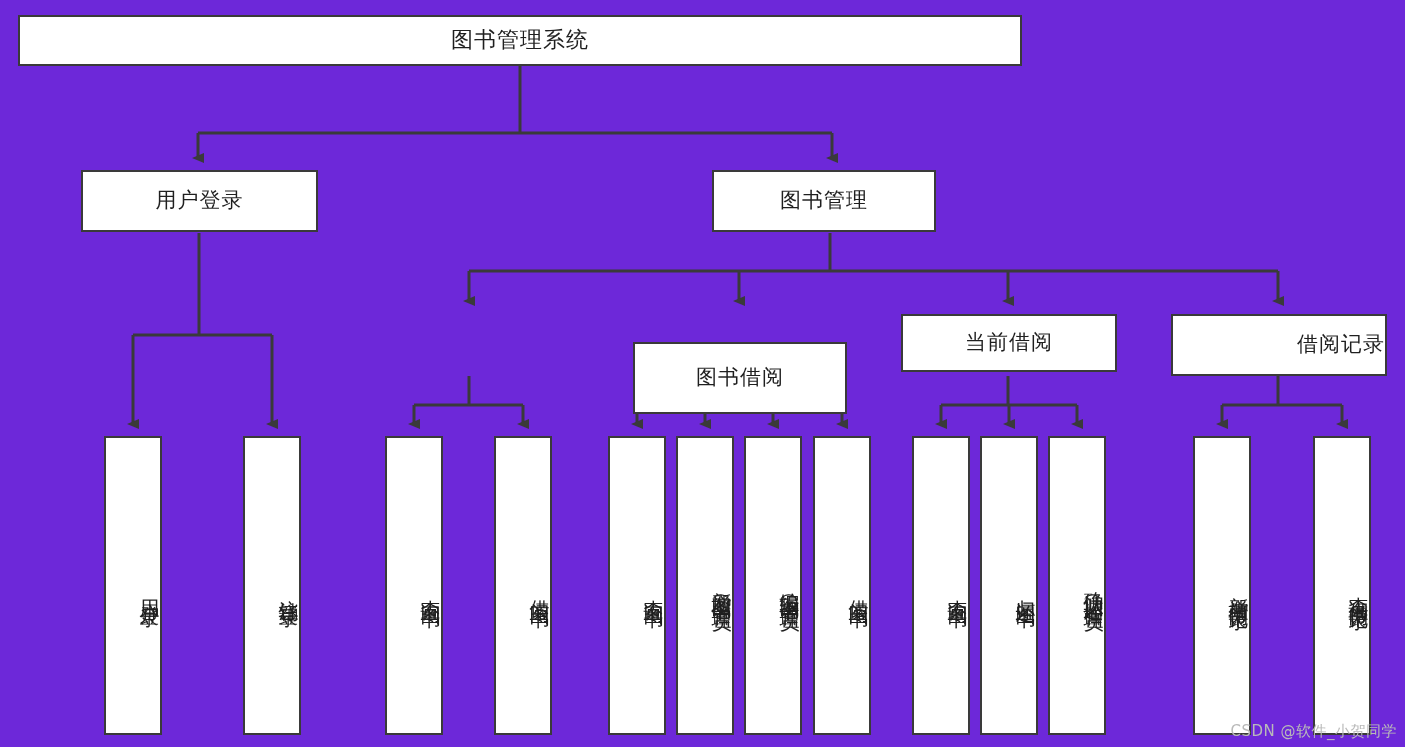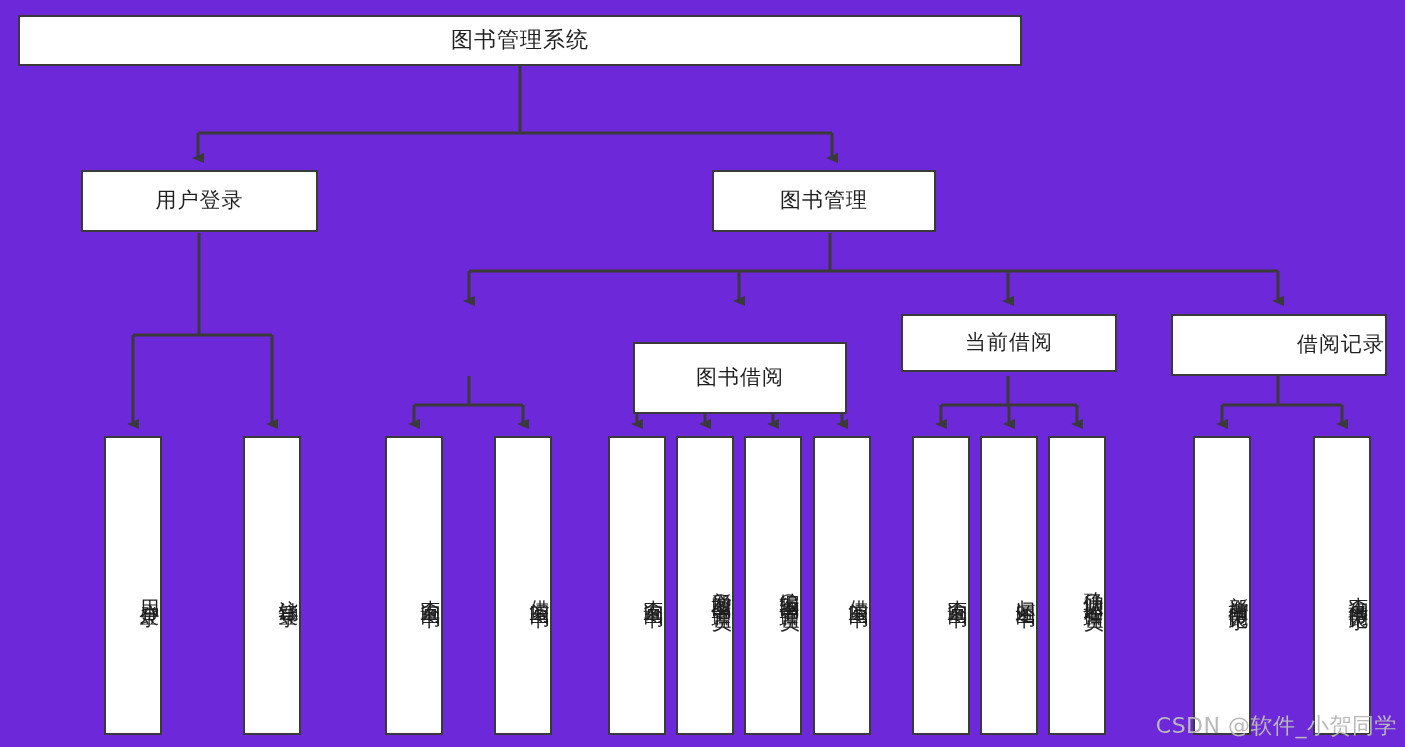--- a/index.html
+++ b/index.html
@@ -55,21 +55,21 @@
     white-space:pre-line;
   }
   .node.v .lbl{
     writing-mode:vertical-rl;
     text-orientation:upright;
   }
   .watermark{
     position:absolute;
     right:8px;
     bottom:6px;
-    font-size:22px;
+    font-size:15px;
     color:#b9b9b9;
     letter-spacing:0.5px;
     white-space:nowrap;
   }
 </style>
 </head>
 <body>
 
 <div id="canvas">
 

